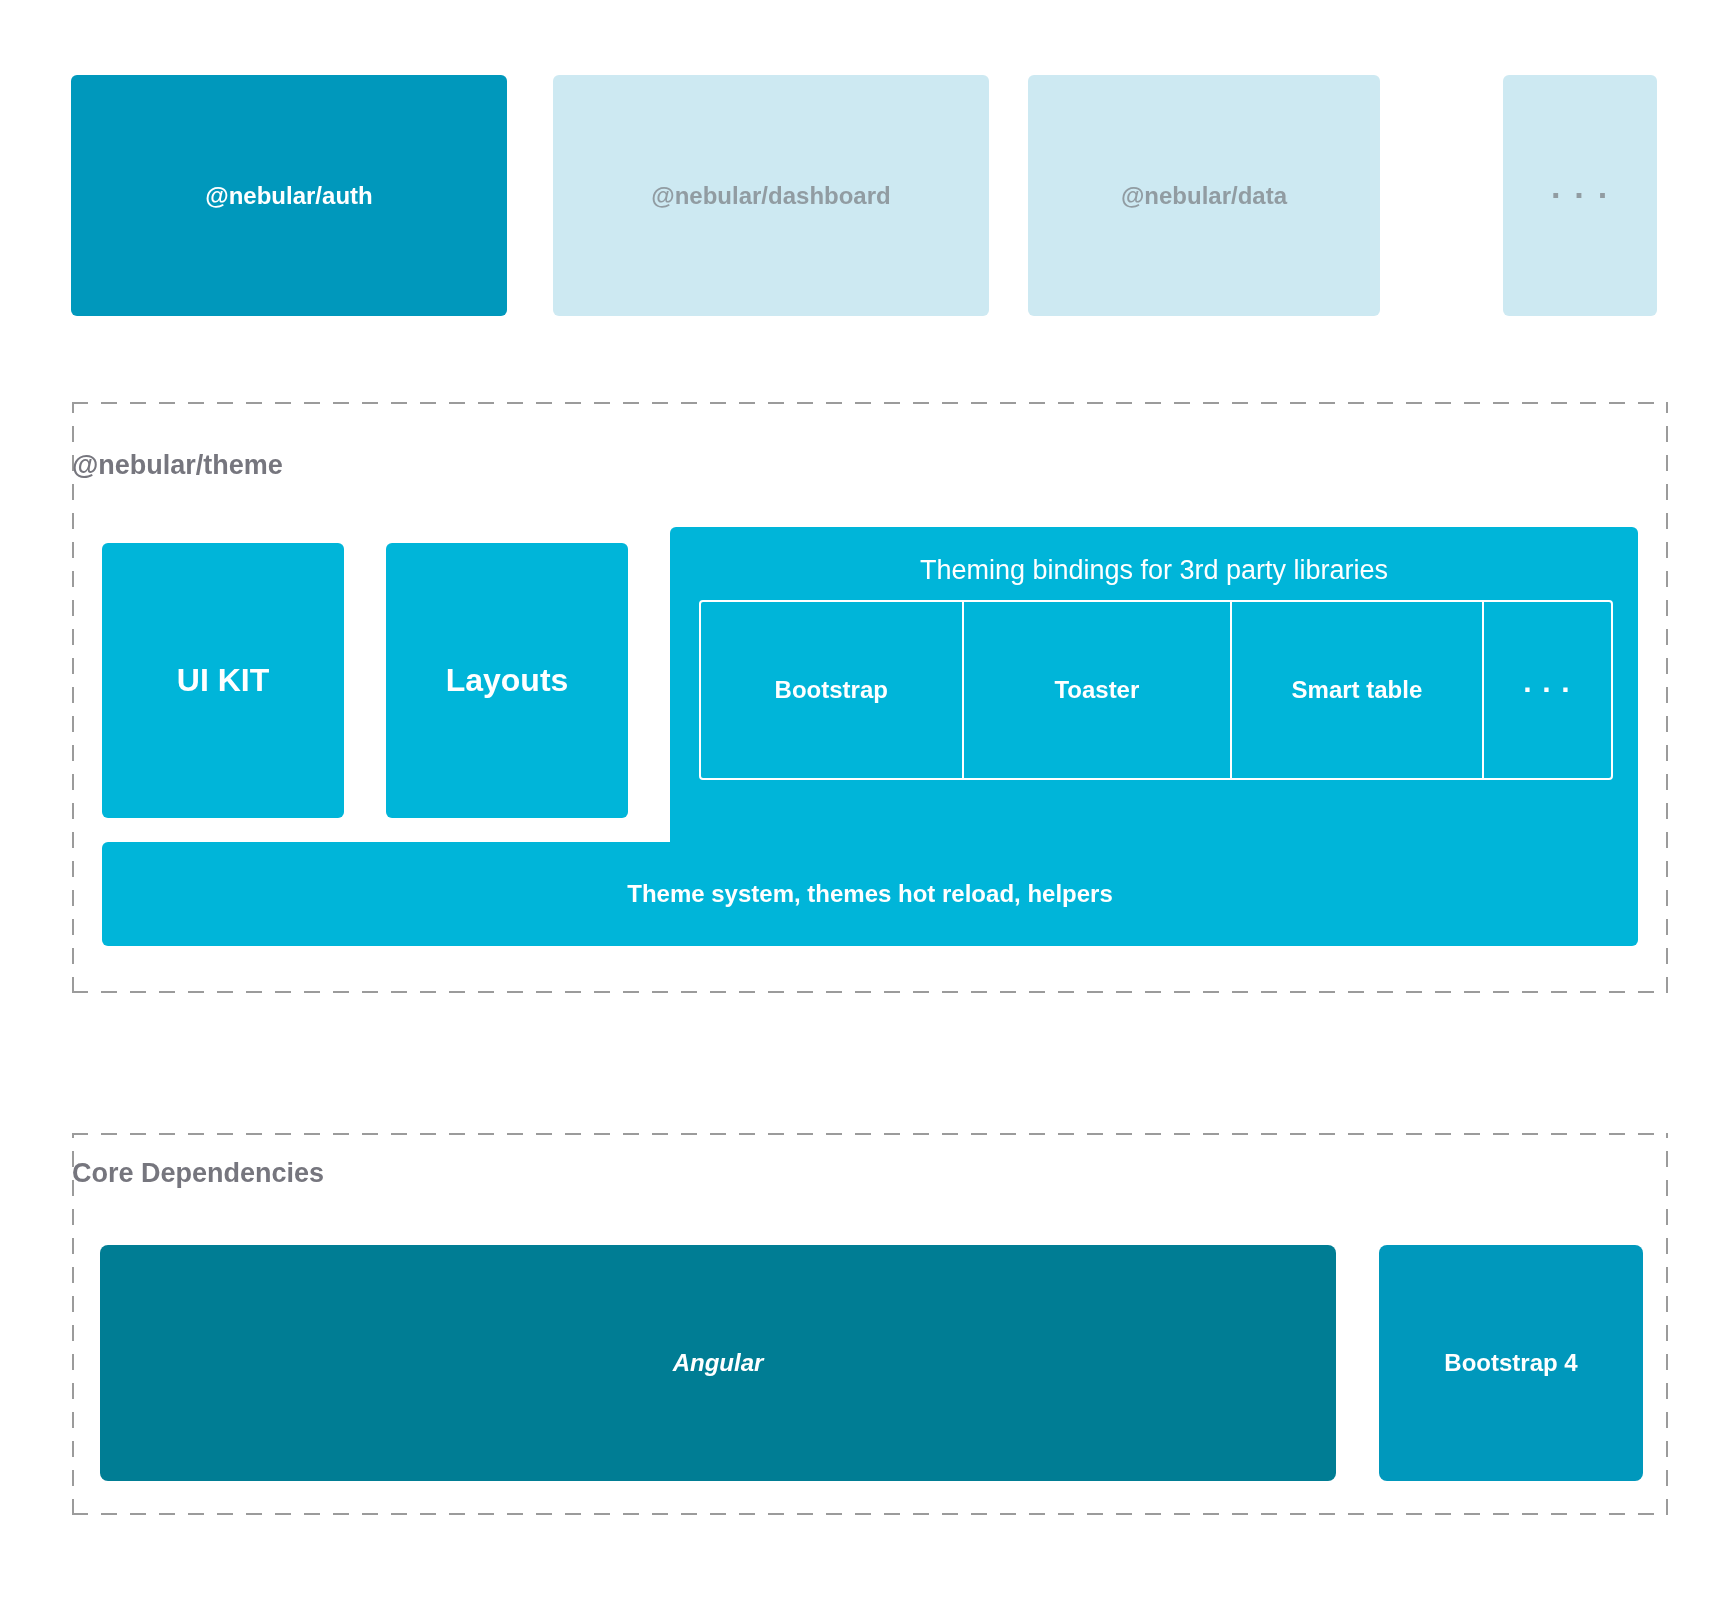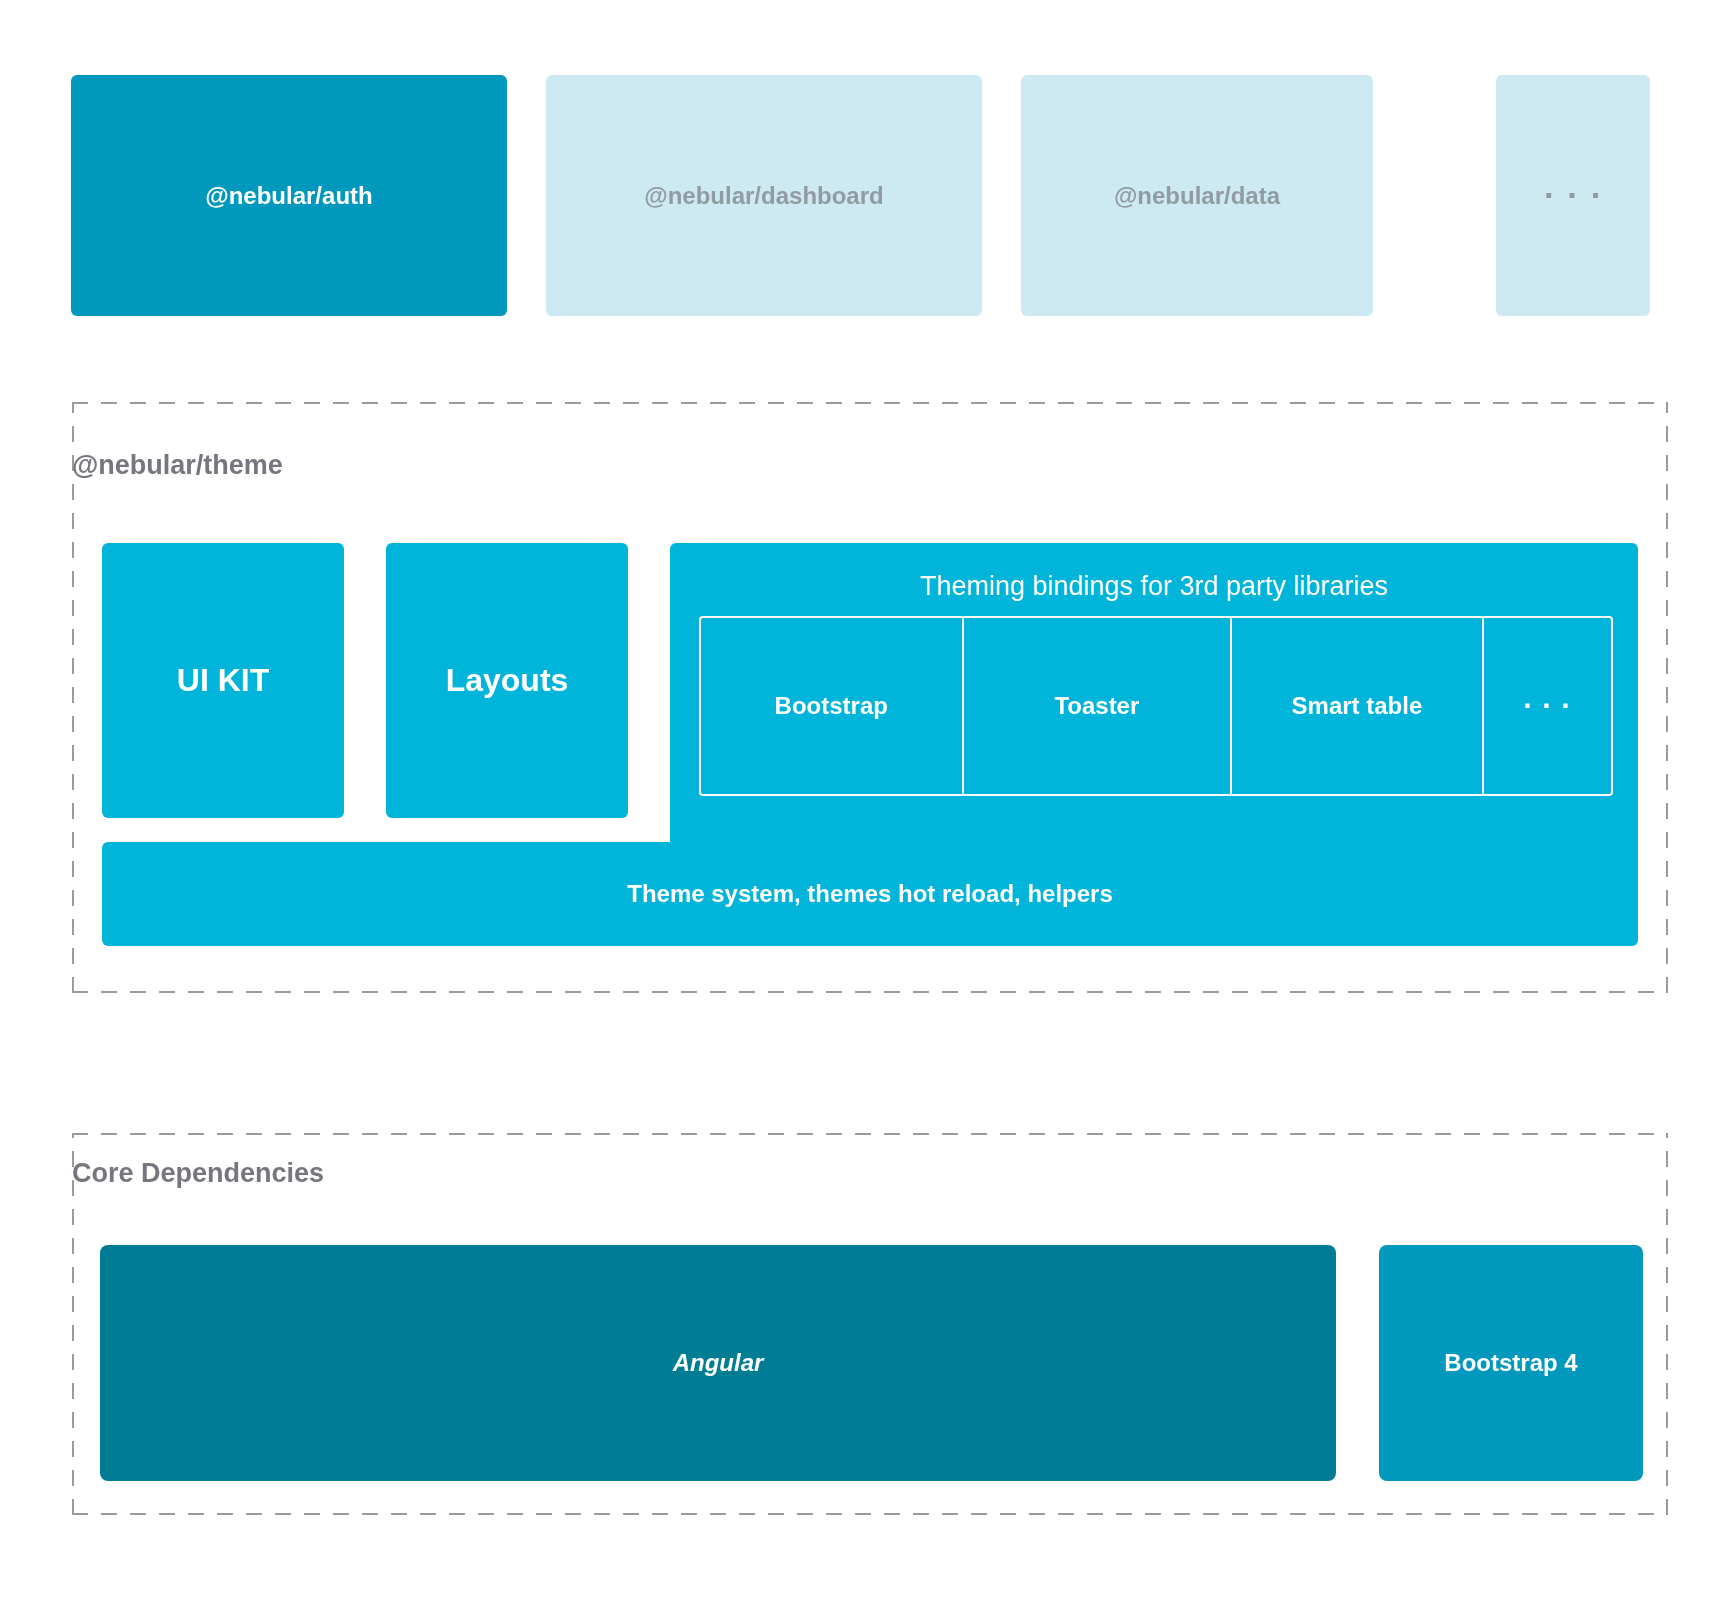--- a/index.html
+++ b/index.html
@@ -9,21 +9,21 @@
     background:#ffffff;
     font-family:"Liberation Sans", sans-serif;
     overflow:hidden;
   }
   .abs{position:absolute;box-sizing:border-box;}
 
   
   .c-dark   {background:#0098bc;}   
   .c-mid    {background:#00b5d9;}   
   .c-darkest{background:#007d94;font-style:italic;}   
-  .c-light  {background:#cde9f2;}   
+  .c-light  {background:#cde9f2;margin-left:7px;}   
 
   
   .lbl{
     display:flex;align-items:center;justify-content:center;
     width:100%;height:100%;
     color:#ffffff;font-weight:bold;font-size:24px;
     text-align:center;
   }
   .lbl-gray{color:#919ca2;}
   .dots{letter-spacing:12px;text-indent:12px;font-size:34px;font-weight:bold;}
@@ -89,21 +89,21 @@
     <div class="section-title" style="top:48px">@nebular/theme</div>
 
     <div class="abs box c-mid" style="left:314px;top:141px;width:242px;height:275px">
       <div class="lbl" style="font-size:32px">Layouts</div>
     </div>
 
     <div class="abs box c-mid" style="left:30px;top:141px;width:242px;height:275px">
       <div class="lbl" style="font-size:32px">UI KIT</div>
     </div>
 
-    <div class="abs box c-mid" style="left:598px;top:141px;width:968px;height:357px">
+    <div class="abs box c-mid" style="left:598px;top:125px;width:968px;height:357px">
       <div class="bindings-title">Theming bindings for 3rd party libraries</div>
 
       <div class="bind-table">
         <div class="bind-cell">
           <div class="lbl">Bootstrap</div>
         </div>
         <div class="bind-cell">
           <div class="lbl">Toaster</div>
         </div>
         <div class="bind-cell">

